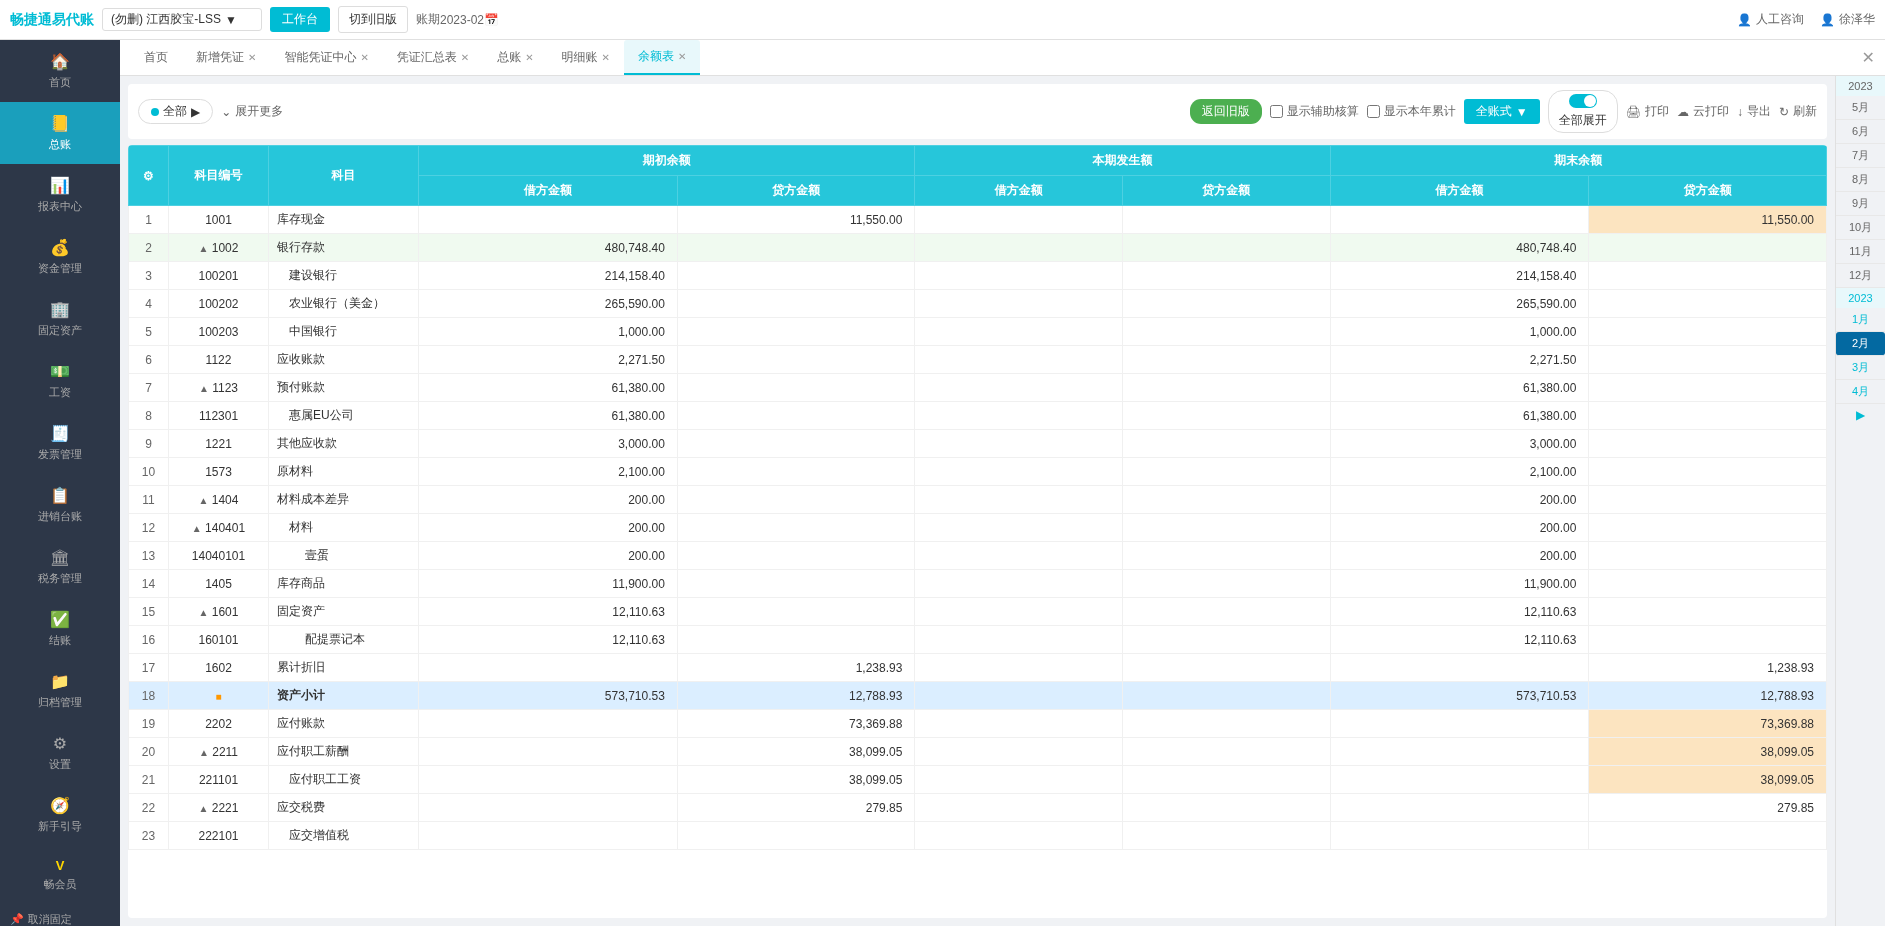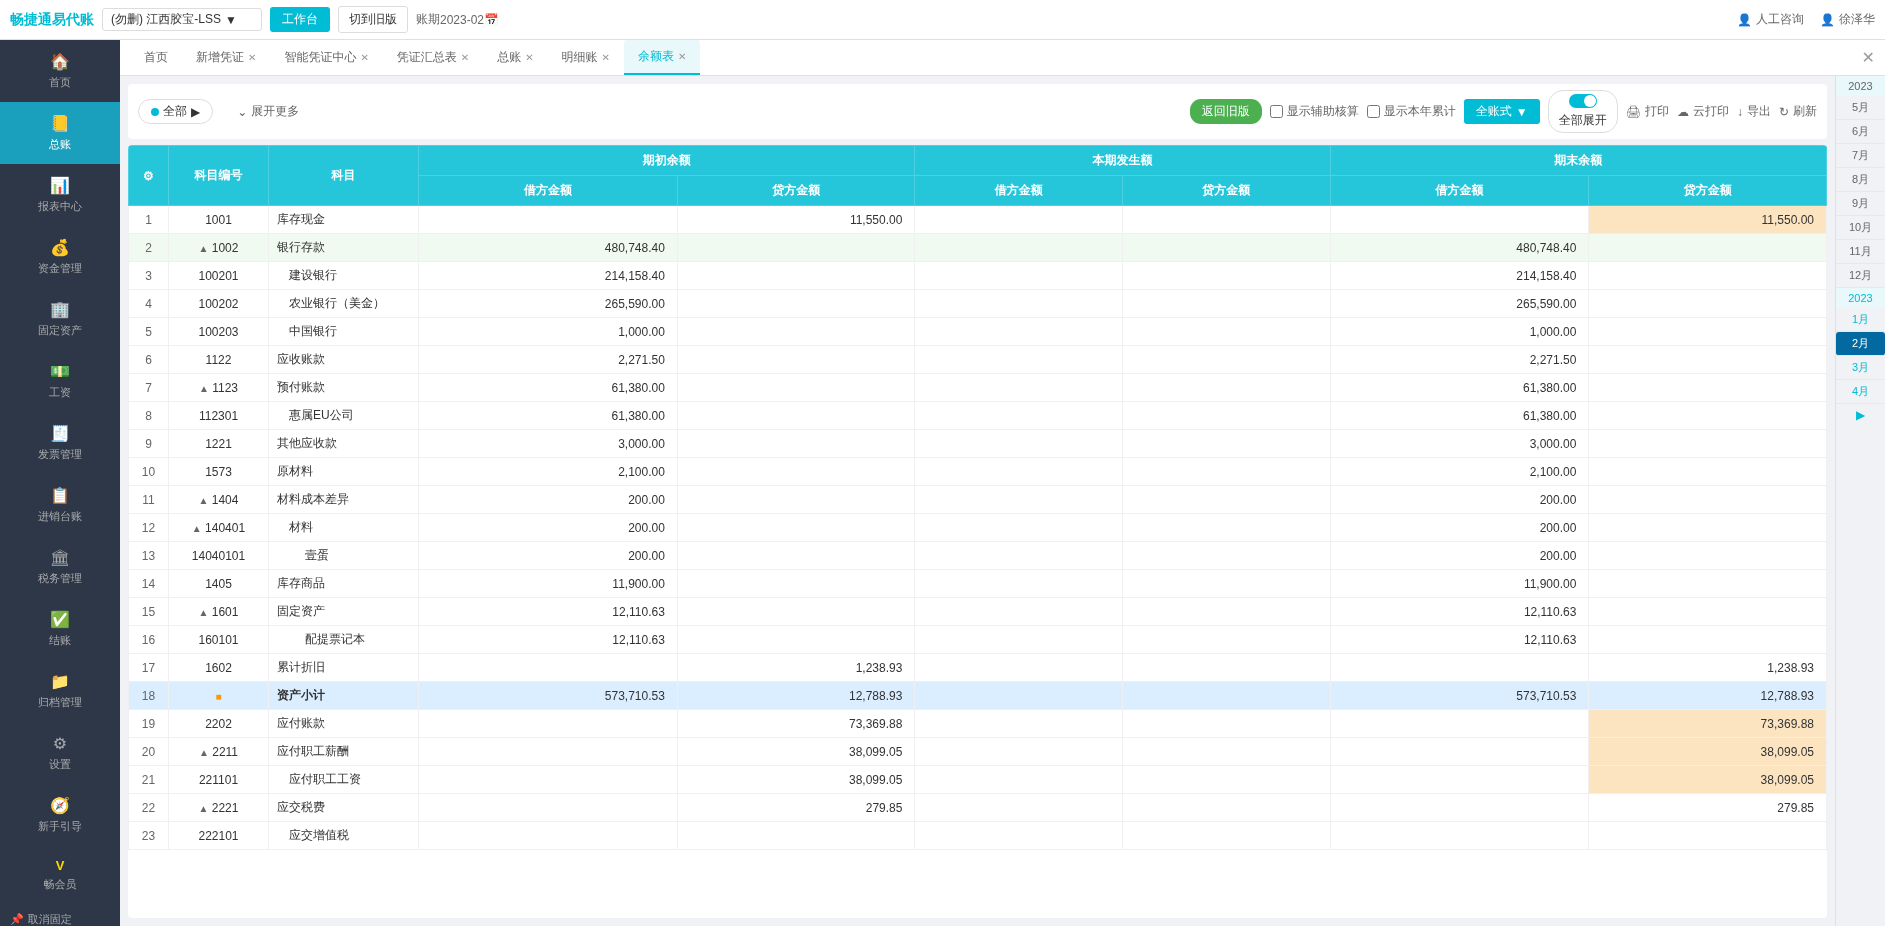--- a/index.html
+++ b/index.html
@@ -34,21 +34,21 @@
     .tab-close { font-size: 10px; color: #999; cursor: pointer; }
     .tab-bar-close { margin-left: auto; font-size: 16px; color: #999; cursor: pointer; }
     
     
     .page-content { flex: 1; display: flex; overflow: hidden; position: relative; }
     
     
     .main-panel { flex: 1; display: flex; flex-direction: column; overflow: hidden; padding: 8px; }
     
     
-    .toolbar { background: #fff; display: flex; align-items: center; padding: 6px 10px; border-radius: 4px; margin-bottom: 6px; gap: 24px; }
+    .toolbar { background: #fff; display: flex; align-items: center; padding: 6px 10px; border-radius: 4px; margin-bottom: 6px; gap: 8px; }
     .btn-all { display: flex; align-items: center; gap: 4px; background: #fff; border: 1px solid #ddd; border-radius: 15px; padding: 3px 12px; cursor: pointer; font-size: 12px; }
     .btn-all .dot { width: 8px; height: 8px; background: #00bcd4; border-radius: 50%; }
     .btn-expand { display: flex; align-items: center; gap: 4px; color: #666; cursor: pointer; font-size: 12px; }
     .toolbar-right { margin-left: auto; display: flex; align-items: center; gap: 8px; }
     .btn-return { background: #4caf50; color: #fff; border: none; border-radius: 11px; padding: 4px 12px; cursor: pointer; font-size: 12px; }
     .checkbox-item { display: flex; align-items: center; gap: 4px; font-size: 12px; color: #666; cursor: pointer; }
     .checkbox-item input { cursor: pointer; }
     .btn-format { background: #00bcd4; color: #fff; border: none; border-radius: 3px; padding: 4px 12px; cursor: pointer; font-size: 12px; display: flex; align-items: center; gap: 4px; }
     .btn-expand-all { background: #fff; border: 1px solid #ddd; border-radius: 15px; padding: 3px 10px; cursor: pointer; font-size: 12px; display: flex; align-items: center; gap: 4px; flex-direction: column; }
     .btn-expand-all .toggle { width: 28px; height: 14px; background: #00bcd4; border-radius: 7px; position: relative; display: inline-block; }

